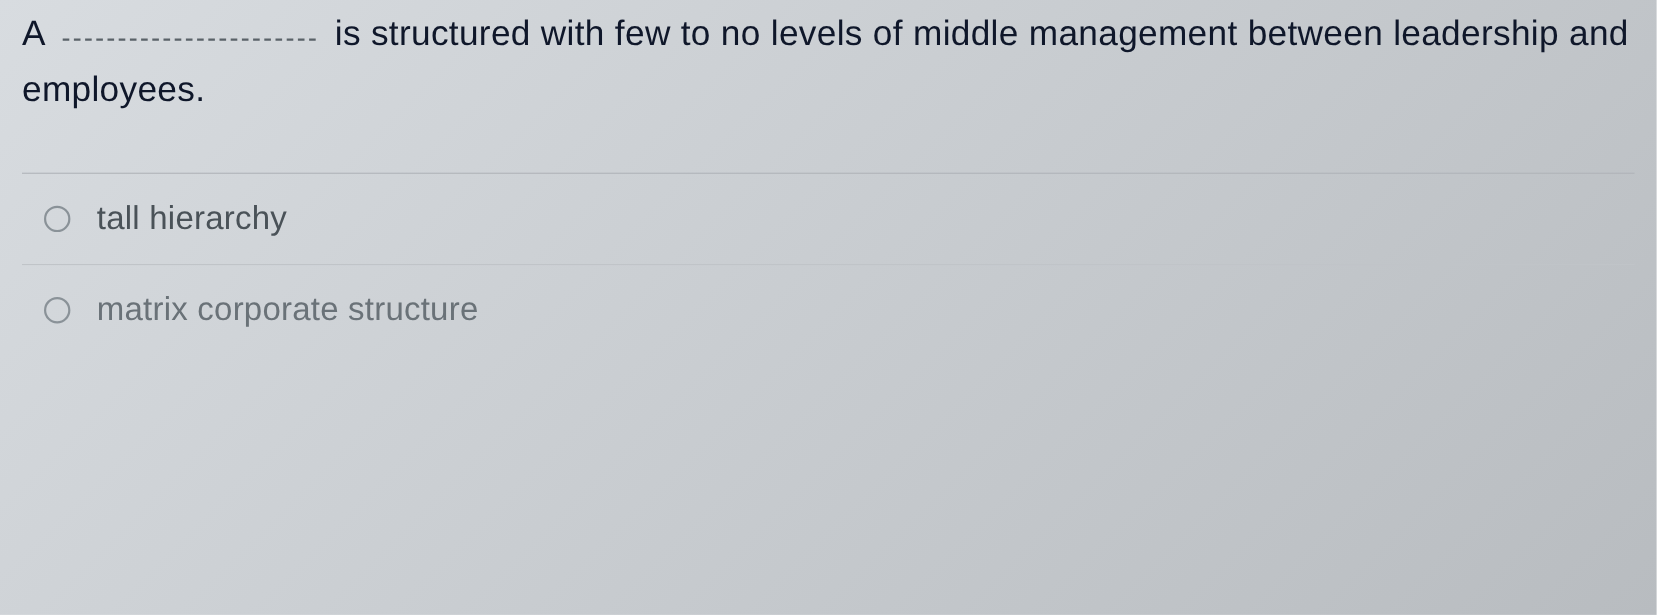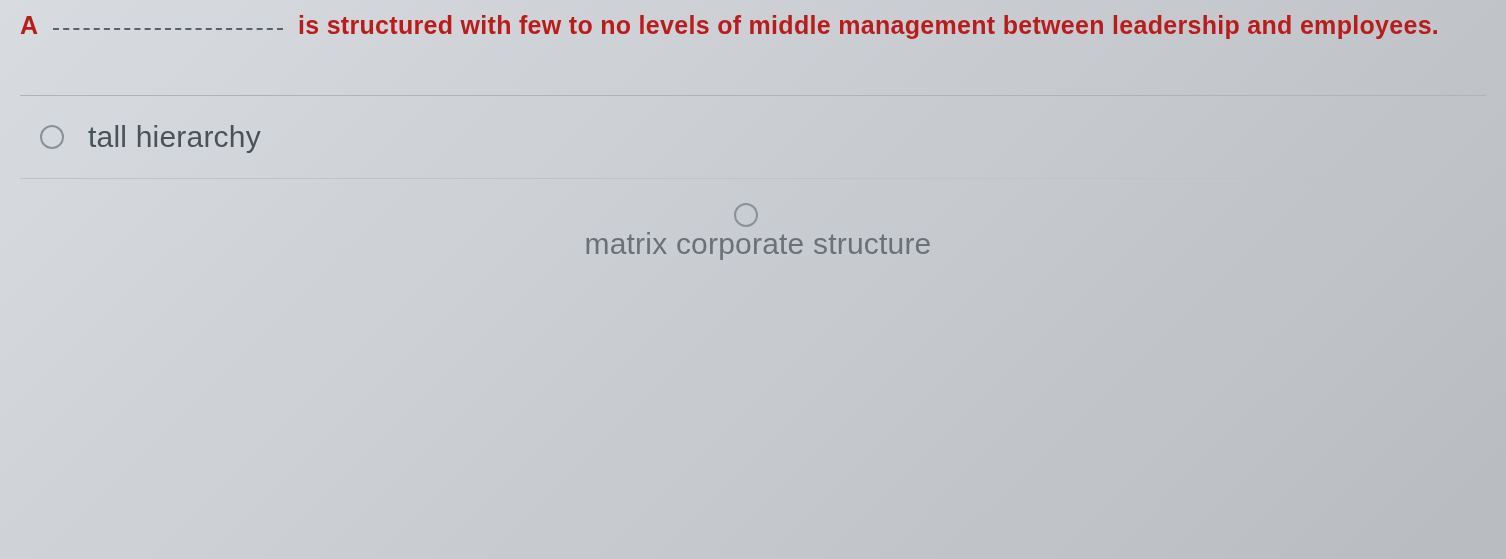--- a/index.html
+++ b/index.html
@@ -9,26 +9,25 @@
     }
     body {
       width: 1506px;
       height: 559px;
       background: linear-gradient(135deg, #d8dce0 0%, #c8ccd0 50%, #b8bcc0 100%);
       font-family: Arial, Helvetica, sans-serif;
       padding: 0 20px;
       overflow: hidden;
     }
     .question-text {
-      font-size: 25px;
-      color: #b91c1c;
+      font-size: 32px;
+      color: #0f172a;
       line-height: 1.6;
       padding: 5px 0 30px 0;
       letter-spacing: 0.3px;
-      font-weight: bold;
     }
     .blank {
       display: inline-block;
       border-bottom: 2px dashed #5a6268;
       width: 230px;
       height: 28px;
       margin: 0 8px;
       vertical-align: baseline;
       position: relative;
       top: -4px;
@@ -38,21 +37,20 @@
       margin-top: 20px;
     }
     .option-row {
       display: flex;
       align-items: center;
       padding: 24px 10px 24px 20px;
       border-bottom: 1px solid #c0c4c8;
     }
     .option-row:last-child {
       border-bottom: none;
-      flex-direction: column;
     }
     .radio-circle {
       width: 24px;
       height: 24px;
       border: 2px solid #8a9298;
       border-radius: 50%;
       background: transparent;
       margin-right: 24px;
       flex-shrink: 0;
       cursor: pointer;

